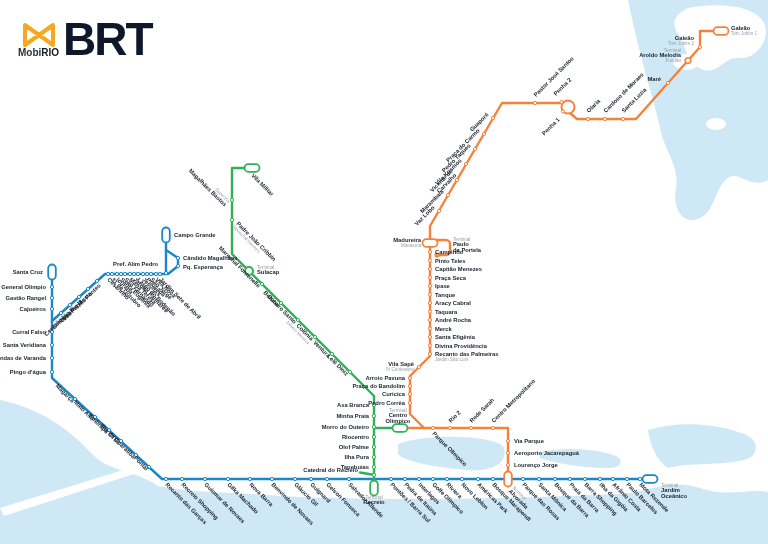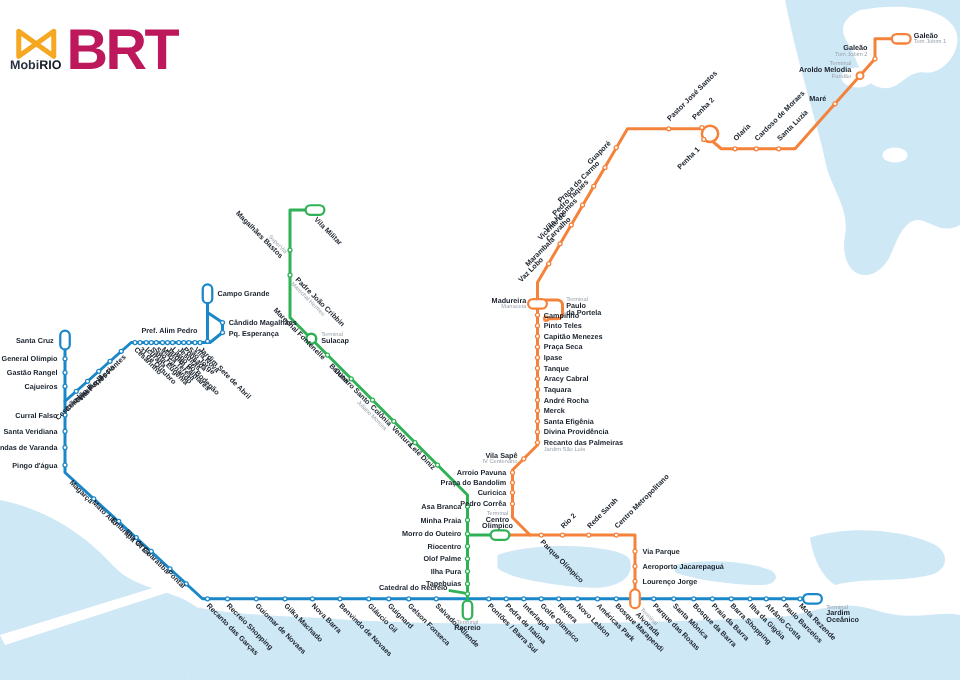--- a/index.html
+++ b/index.html
@@ -1,24 +1,24 @@
 <!DOCTYPE html>
 <html><head>
 <meta charset="utf-8">
 <style>
   html,body{margin:0;padding:0;background:#fff;}
   #stage{position:relative;width:768px;height:544px;overflow:hidden;background:#fff;
          font-family:"Liberation Sans",sans-serif;}
   #map{position:absolute;left:0;top:0;}
   
-  #logo{position:absolute;left:8px;top:22px;display:flex;align-items:center;}
+  #logo{position:absolute;left:18px;top:22px;display:flex;align-items:center;}
   #logo .mark{display:flex;flex-direction:column;align-items:center;margin-right:4px;}
   #logo .brand-small{font-size:10px;font-weight:bold;color:#2a3240;letter-spacing:0;line-height:1;}
   #logo .brand-small b{color:#141a24;}
-  #logo .brand-large{font-size:46px;font-weight:900;color:#be185d;line-height:.78;letter-spacing:-2px;}
+  #logo .brand-large{font-size:46px;font-weight:900;color:#0f172a;line-height:.78;letter-spacing:-2px;}
   
   .st-m{font:bold 5.8px "Liberation Sans",sans-serif;fill:#1a222c;}
   .st-s{font:4.6px "Liberation Sans",sans-serif;fill:#98a1a9;}
 </style>
 </head>
 <body>
 
 <div id="stage">
 
   <svg id="map" width="768" height="544" viewBox="0 0 768 544">

